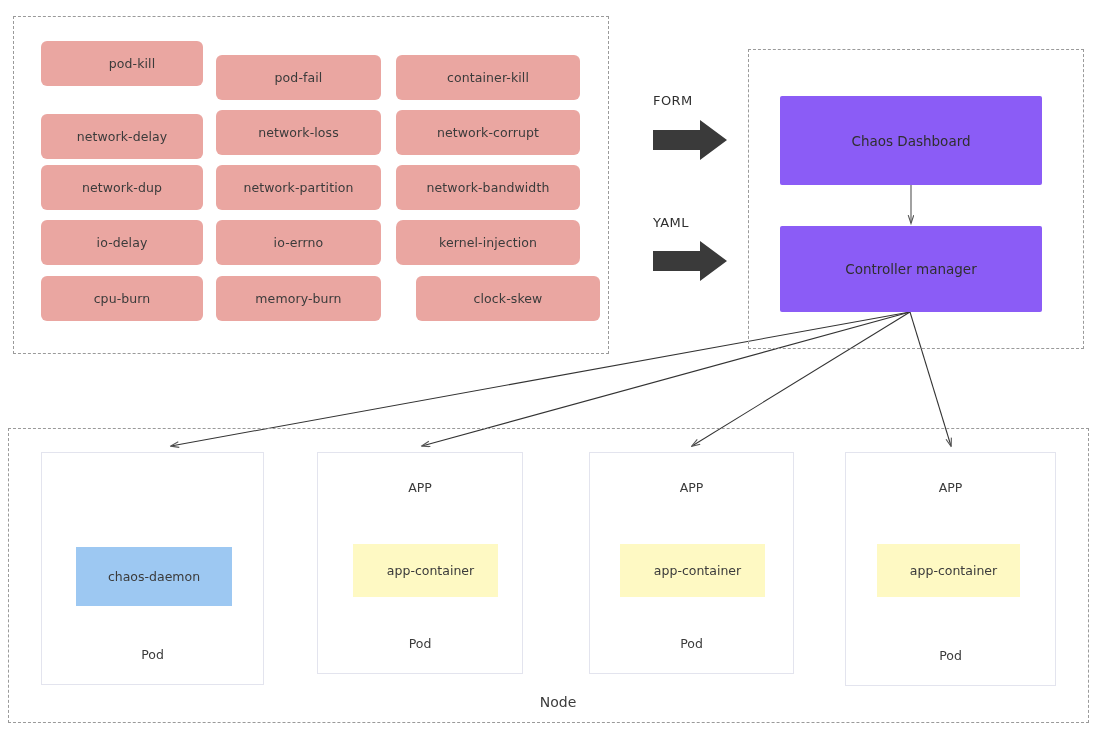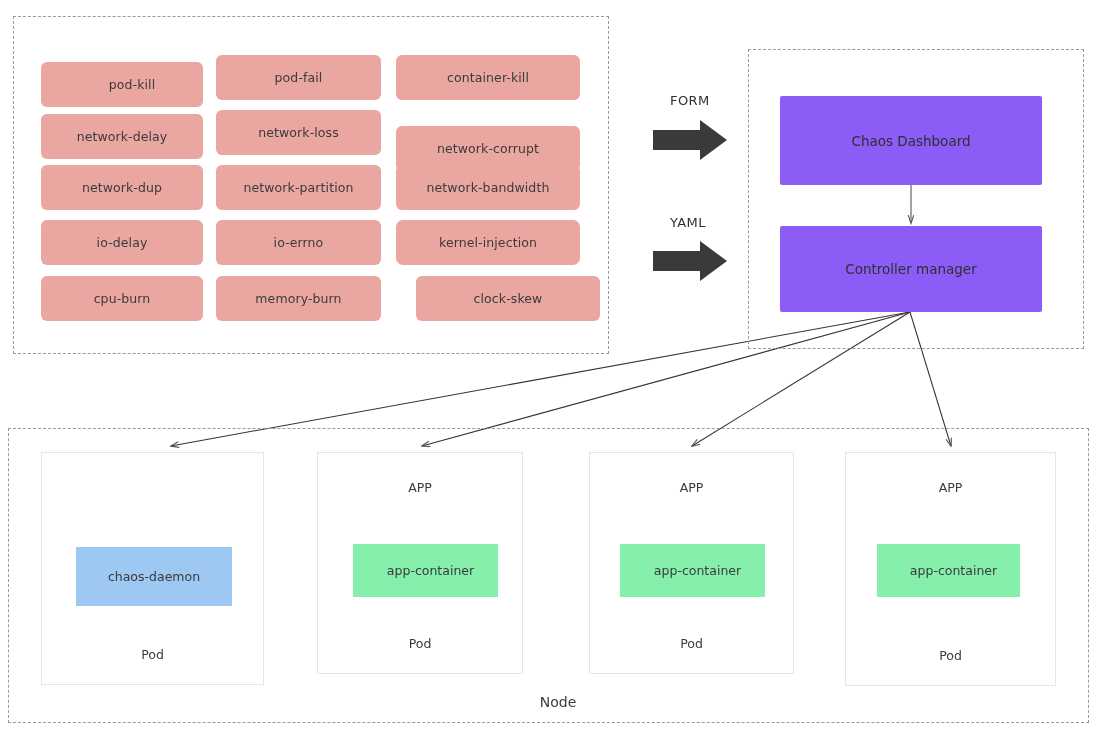--- a/index.html
+++ b/index.html
@@ -57,21 +57,20 @@
     border-radius: 2px;
   }
   #box-chaos-dashboard { left: 780px; top: 96px;  width: 262px; height: 89px; }
   #box-controller-manager { left: 780px; top: 226px; width: 262px; height: 86px; }
 
   .io-label {
     position: absolute;
     font-size: 13px;
     color: #2f2f2f;
     letter-spacing: 0.4px;
-    margin-left: 17px;
   }
   #label-form { left: 653px; top: 93px; }
   #label-yaml { left: 653px; top: 215px; }
 
   .pod {
     position: absolute;
     border: 1px solid #e3e4ee;
     background: #ffffff;
     box-sizing: border-box;
   }
@@ -99,21 +98,21 @@
   .container-box {
     position: absolute;
     display: flex;
     align-items: center;
     justify-content: center;
     font-size: 12.5px;
     color: #3b3b3b;
     box-sizing: border-box;
   }
   .container-daemon { background: #9dc8f2; }
-  .container-app    { background: #86efac; padding-left: 10px; }
+  .container-app    { background: #fef9c3; padding-left: 10px; }
 
   #pod-1 .container-box { left: 34px; top: 94px; width: 156px; height: 59px; }
   #pod-2 .container-box { left: 35px; top: 91px; width: 145px; height: 53px; }
   #pod-3 .container-box { left: 30px; top: 91px; width: 145px; height: 53px; }
   #pod-4 .container-box { left: 31px; top: 91px; width: 143px; height: 53px; }
   .node-label-wrap { position: absolute; left: 513px; top: 694px; width: 90px; text-align: center; font-size: 14px; color: #3b3b3b; }
 </style>
 </head>
 <body>
 
@@ -135,34 +134,34 @@
     <path d="M653,130 L700,130 L700,120 L727,140 L700,160 L700,150 L653,150 Z" fill="#3a3a3a"></path>
   </g>
 
   <g>
     <path d="M653,251 L700,251 L700,241 L727,261 L700,281 L700,271 L653,271 Z" fill="#3a3a3a"></path>
   </g>
 </svg>
 
 <div class="panel" id="panel-chaos-types"></div>
 
-<div class="chaos-chip" style="left:41px;  top:62px;  width:162px; height:45px;padding-left:20px;">pod-kill</div>
+<div class="chaos-chip" style="left:41px;  top:41px;  width:162px; height:45px;padding-left:20px;">pod-kill</div>
 <div class="chaos-chip" style="left:41px;  top:114px; width:162px; height:45px;">network-delay</div>
 <div class="chaos-chip" style="left:41px;  top:165px; width:162px; height:45px;">network-dup</div>
 <div class="chaos-chip" style="left:41px;  top:220px; width:162px; height:45px;">io-delay</div>
 <div class="chaos-chip" style="left:41px;  top:276px; width:162px; height:45px;">cpu-burn</div>
 
 <div class="chaos-chip" style="left:216px; top:55px;  width:165px; height:45px;">pod-fail</div>
 <div class="chaos-chip" style="left:216px; top:110px; width:165px; height:45px;">network-loss</div>
 <div class="chaos-chip" style="left:216px; top:165px; width:165px; height:45px;">network-partition</div>
 <div class="chaos-chip" style="left:216px; top:220px; width:165px; height:45px;">io-errno</div>
 <div class="chaos-chip" style="left:216px; top:276px; width:165px; height:45px;">memory-burn</div>
 
 <div class="chaos-chip" style="left:396px; top:55px;  width:184px; height:45px;">container-kill</div>
-<div class="chaos-chip" style="left:396px; top:110px; width:184px; height:45px;margin-top:16px;">network-corrupt</div>
+<div class="chaos-chip" style="left:396px; top:110px; width:184px; height:45px;">network-corrupt</div>
 <div class="chaos-chip" style="left:396px; top:165px; width:184px; height:45px;">network-bandwidth</div>
 <div class="chaos-chip" style="left:396px; top:220px; width:184px; height:45px;border-radius:7px;">kernel-injection</div>
 <div class="chaos-chip" style="left:416px; top:276px; width:184px; height:45px;">clock-skew</div>
 
 <div class="io-label" id="label-form">FORM</div>
 <div class="io-label" id="label-yaml">YAML</div>
 
 <div class="panel" id="panel-control-plane"></div>
 <div class="blue-box" id="box-chaos-dashboard">Chaos Dashboard</div>
 <div class="blue-box" id="box-controller-manager">Controller manager</div>

